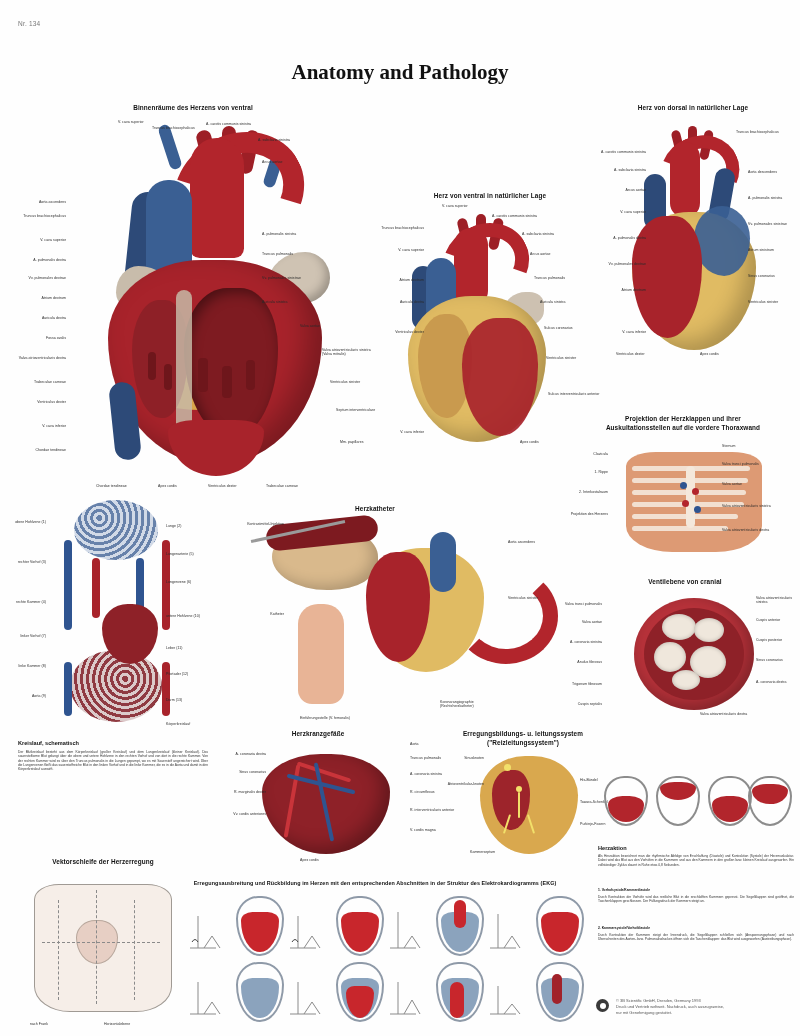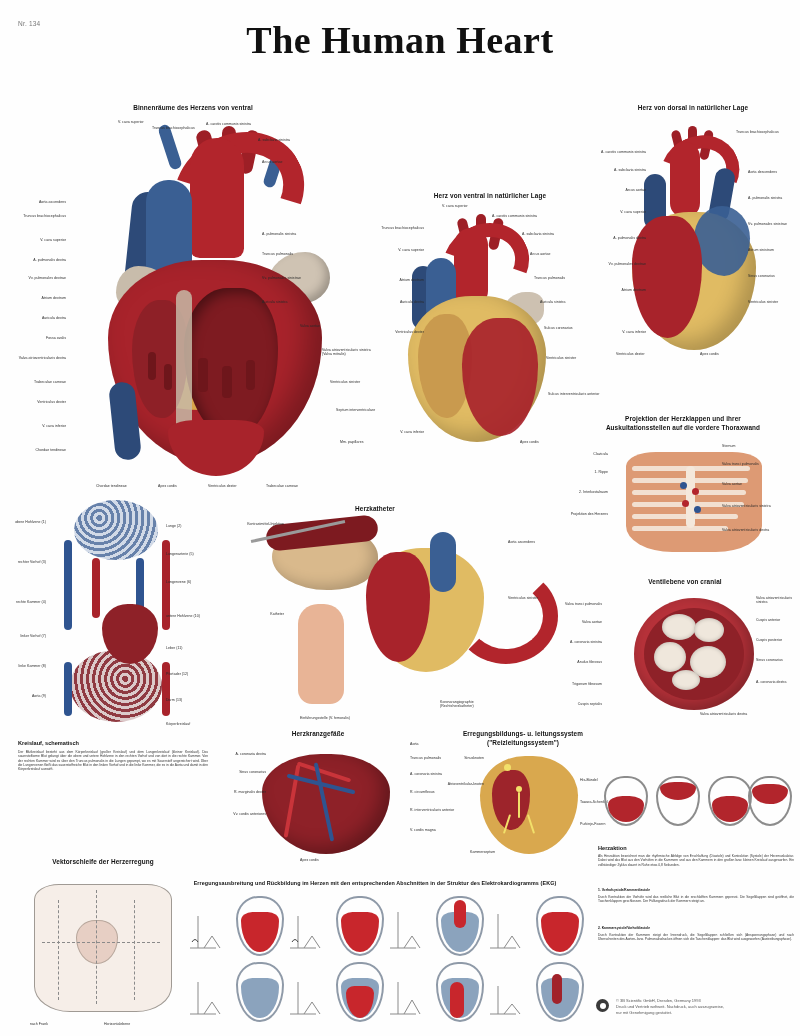--- a/index.html
+++ b/index.html
@@ -258,21 +258,21 @@
       width:6px;height:6px;border-radius:50%;background:#fff;}
   #pub .txt{position:absolute;left:20px;top:0;font-size:4px;color:#555;
       line-height:1.45;}
 </style>
 </head>
 <body>
 
 <div class="chart">
 
   <div id="corner-num">Nr. 134</div>
-  <div id="title">The Human Heart</div>
+  <div id="subtitle">Anatomy and Pathology</div>
 
   <div class="ph" style="left:118px;top:104px;width:150px;">Binnenräume des Herzens von ventral</div>
   <div class="panel organ" id="heart-ventral">
     <div class="bv1"></div>
       <div class="tr1"></div>
       <div class="tr2"></div>
     <div class="tr3"></div>
       <div class="bv2"></div>
     <div class="arch"></div>
       <div class="aorta"></div>

